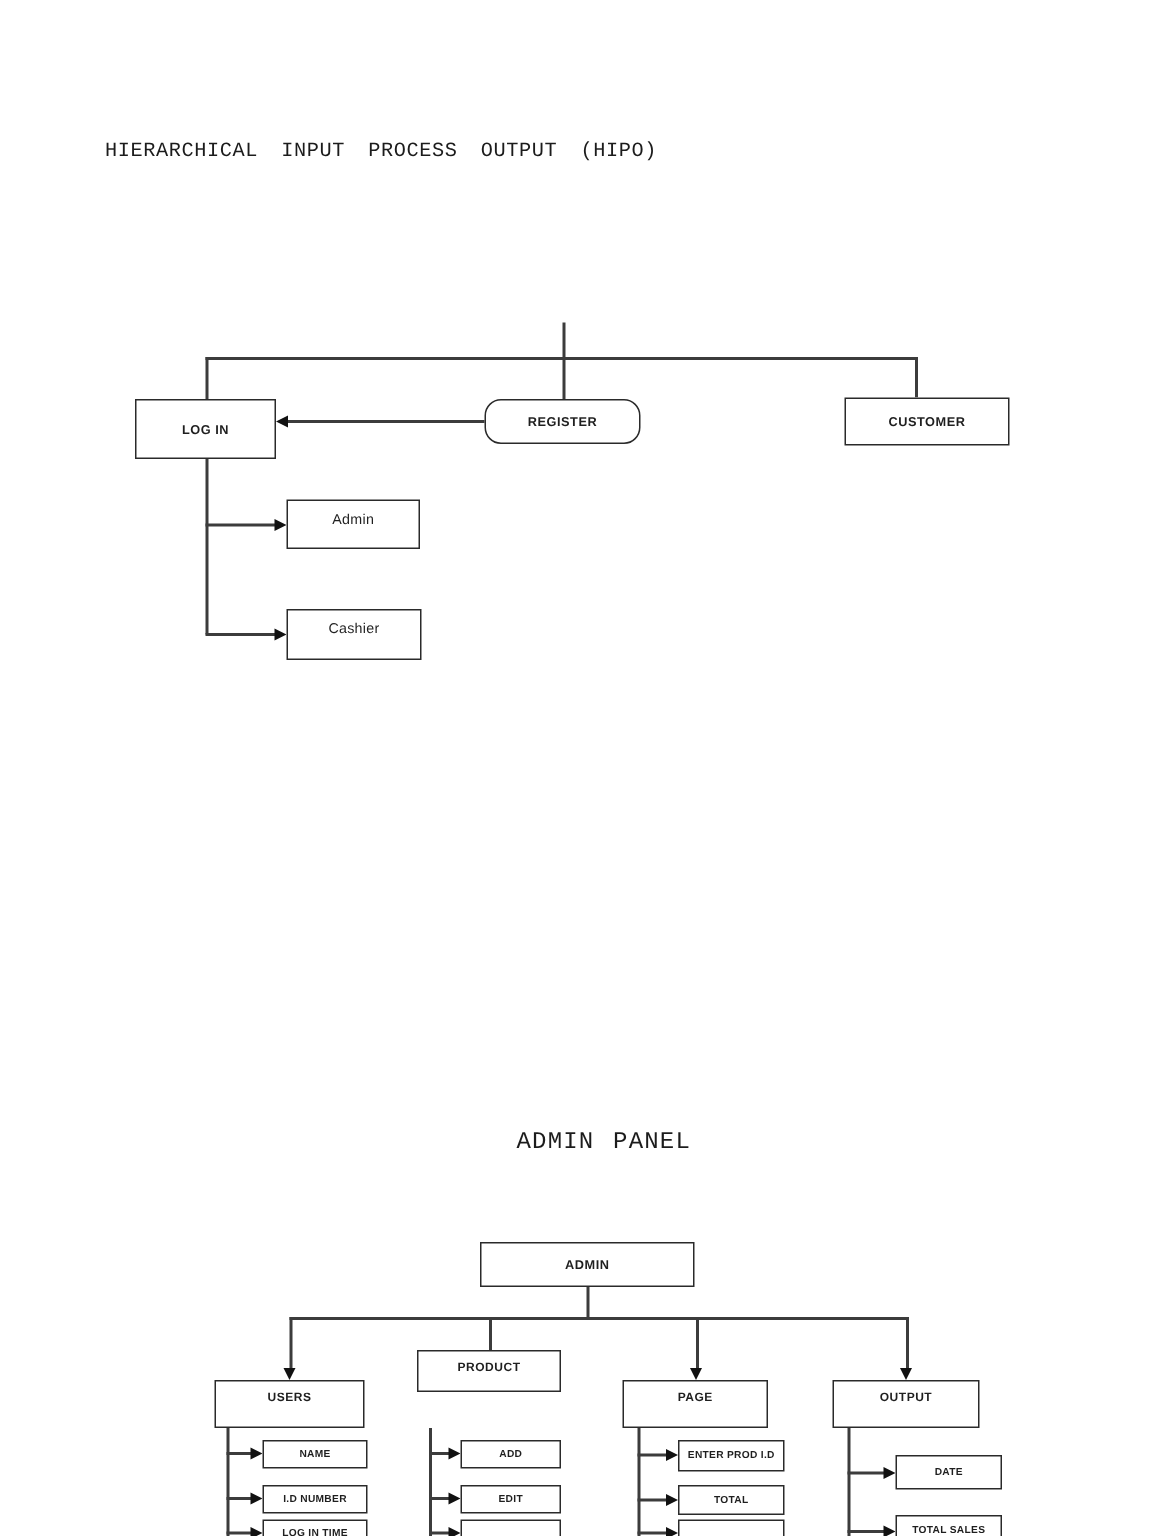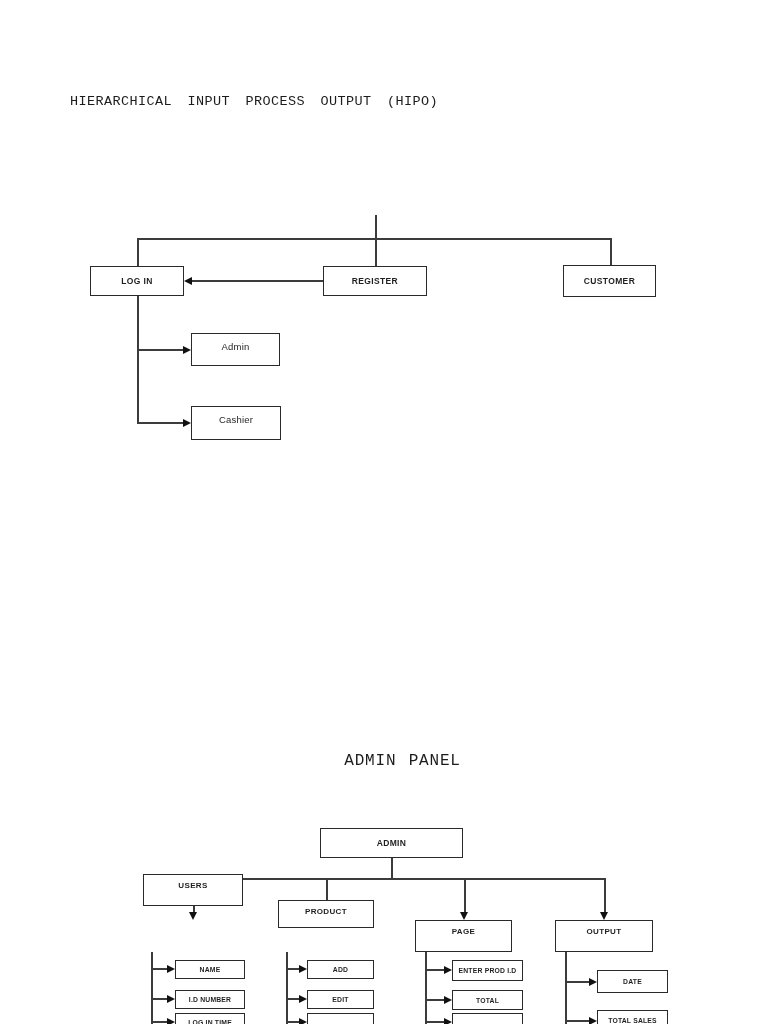--- a/index.html
+++ b/index.html
@@ -43,43 +43,43 @@
 
   <div class="hl" style="left:190px; top:280px; width:133px;"></div>
   <div class="ah ah-l" style="left:184px; top:277px;"></div>
 
   <div class="vl" style="left:137px; top:296px; height:127px;"></div>
   <div class="hl" style="left:137px; top:349px; width:48px;"></div>
   <div class="ah ah-r" style="left:183px; top:346px;"></div>
   <div class="hl" style="left:137px; top:422px; width:48px;"></div>
   <div class="ah ah-r" style="left:183px; top:419px;"></div>
 
-  <div class="nbox" style="left:90px; top:266px; width:94px; height:30px;">LOG IN</div>
-  <div class="nbox" style="left:323px; top:266px; width:104px; height:30px;">REGISTER</div>
-  <div class="nbox" style="left:563px; top:265px; width:93px; height:32px;">CUSTOMER</div>
+  <div class="nbox" style="left:90px; top:266px; width:94px; height:40px;">LOG IN</div>
+  <div class="nbox" style="left:323px; top:266px; width:104px; height:30px;border-radius:11px;">REGISTER</div>
+  <div class="nbox" style="left:563px; top:265px; width:110px; height:32px;">CUSTOMER</div>
   <div class="nbox mixed" style="left:191px; top:333px; width:89px; height:33px;">Admin</div>
   <div class="nbox mixed" style="left:191px; top:406px; width:90px; height:34px;">Cashier</div>
 
   <div class="doc-title t2">ADMIN PANEL</div>
 
   <div class="nbox" style="left:320px; top:828px; width:143px; height:30px;">ADMIN</div>
 
   <div class="vl" style="left:391px; top:858px; height:21px;"></div>
   <div class="hl" style="left:193px; top:878px; width:412px;"></div>
 
   <div class="vl" style="left:193px; top:878px; height:36px;"></div>
   <div class="ah ah-d" style="left:189px; top:912px;"></div>
   <div class="vl" style="left:326px; top:878px; height:36px;"></div>
   <div class="ah ah-d" style="left:322px; top:912px;"></div>
   <div class="vl" style="left:464px; top:878px; height:36px;"></div>
   <div class="ah ah-d" style="left:460px; top:912px;"></div>
   <div class="vl" style="left:604px; top:878px; height:36px;"></div>
   <div class="ah ah-d" style="left:600px; top:912px;"></div>
 
-  <div class="nbox group" style="left:143px; top:874px; width:100px; height:32px;">USERS</div>
+  <div class="nbox group" style="left:143px; top:920px; width:100px; height:32px;">USERS</div>
   <div class="nbox group" style="left:278px; top:900px; width:96px; height:28px;">PRODUCT</div>
   <div class="nbox group" style="left:415px; top:920px; width:97px; height:32px;">PAGE</div>
   <div class="nbox group" style="left:555px; top:920px; width:98px; height:32px;">OUTPUT</div>
 
   <div class="vl" style="left:151px; top:952px; height:72px;"></div>
   <div class="vl" style="left:286px; top:952px; height:72px;"></div>
   <div class="vl" style="left:425px; top:952px; height:72px;"></div>
   <div class="vl" style="left:565px; top:952px; height:72px;"></div>
 
   <div class="hl" style="left:151px; top:968px; width:17px;"></div>

